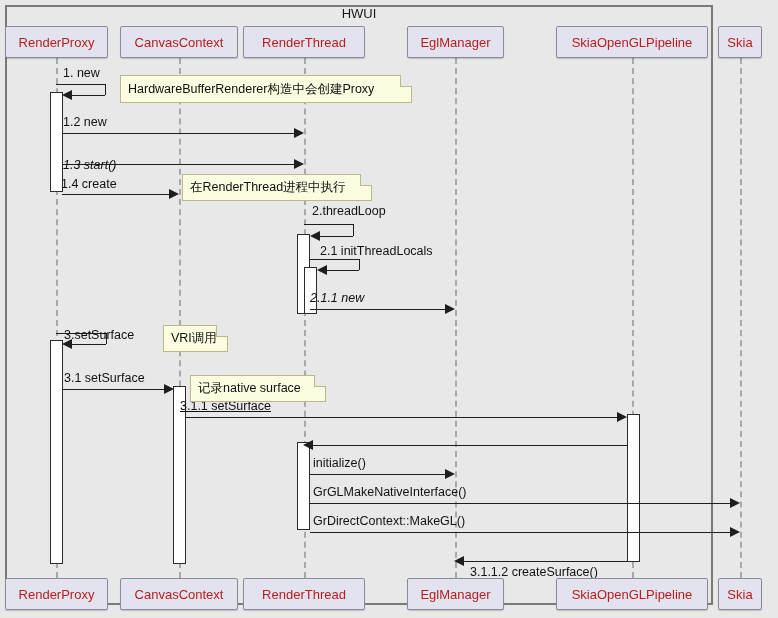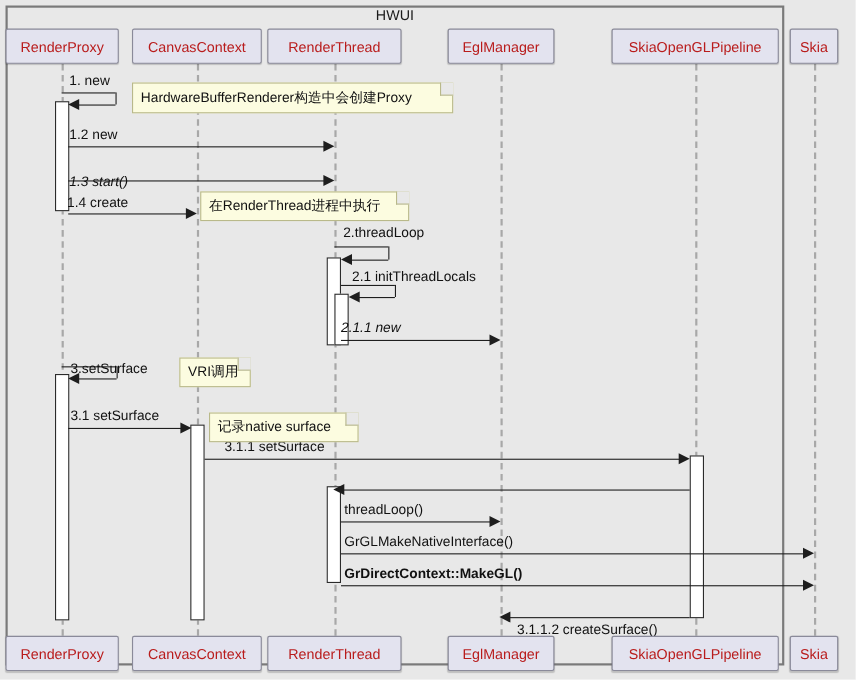--- a/index.html
+++ b/index.html
@@ -205,36 +205,36 @@
   <div class="msg-label" style="left:64px; top:316px;margin-top:12px;">3.setSurface</div>
   <div class="msg-line" style="left:56px; top:333px; width:50px;"></div>
   <div class="msg-vert" style="left:106px; top:333px; height:11px;"></div>
   <div class="msg-line" style="left:70px; top:344px; width:36px;"></div>
   <div class="arrowhead left" style="left:62px; top:339px;"></div>
 
   <div class="msg-label" style="left:64px; top:371px;">3.1 setSurface</div>
   <div class="msg-line" style="left:62px; top:389px; width:105px;"></div>
   <div class="arrowhead right" style="left:164px; top:384px;"></div>
 
-  <div class="msg-label" style="left:204px; top:399px;">3.1.1 setSurface</div>
+  <div class="msg-label" style="left:180px; top:399px;text-decoration:underline;">3.1.1 setSurface</div>
   <div class="msg-line" style="left:186px; top:417px; width:433px;"></div>
   <div class="arrowhead right" style="left:617px; top:412px;"></div>
 
   <div class="msg-line" style="left:311px; top:445px; width:316px;"></div>
   <div class="arrowhead left" style="left:303px; top:440px;"></div>
 
-  <div class="msg-label" style="left:313px; top:456px;">threadLoop()</div>
+  <div class="msg-label" style="left:313px; top:456px;">initialize()</div>
   <div class="msg-line" style="left:310px; top:474px; width:137px;"></div>
   <div class="arrowhead right" style="left:445px; top:469px;"></div>
 
   <div class="msg-label" style="left:313px; top:485px;">GrGLMakeNativeInterface()</div>
   <div class="msg-line" style="left:310px; top:503px; width:422px;"></div>
   <div class="arrowhead right" style="left:730px; top:498px;"></div>
 
-  <div class="msg-label" style="left:313px; top:514px;font-weight:bold;">GrDirectContext::MakeGL()</div>
+  <div class="msg-label" style="left:313px; top:514px;">GrDirectContext::MakeGL()</div>
   <div class="msg-line" style="left:310px; top:532px; width:422px;"></div>
   <div class="arrowhead right" style="left:730px; top:527px;"></div>
 
   <div class="msg-label" style="left:470px; top:543px;margin-top:22px;">3.1.1.2 createSurface()</div>
   <div class="msg-line" style="left:462px; top:561px; width:165px;"></div>
   <div class="arrowhead left" style="left:454px; top:556px;"></div>
 
   <div class="note" style="left:120px; top:75px; width:292px; height:28px;">HardwareBufferRenderer构造中会创建Proxy</div>
   <div class="note" style="left:182px; top:174px; width:190px; height:27px;">在RenderThread进程中执行</div>
   <div class="note" style="left:163px; top:325px; width:65px; height:27px;">VRI调用</div>

